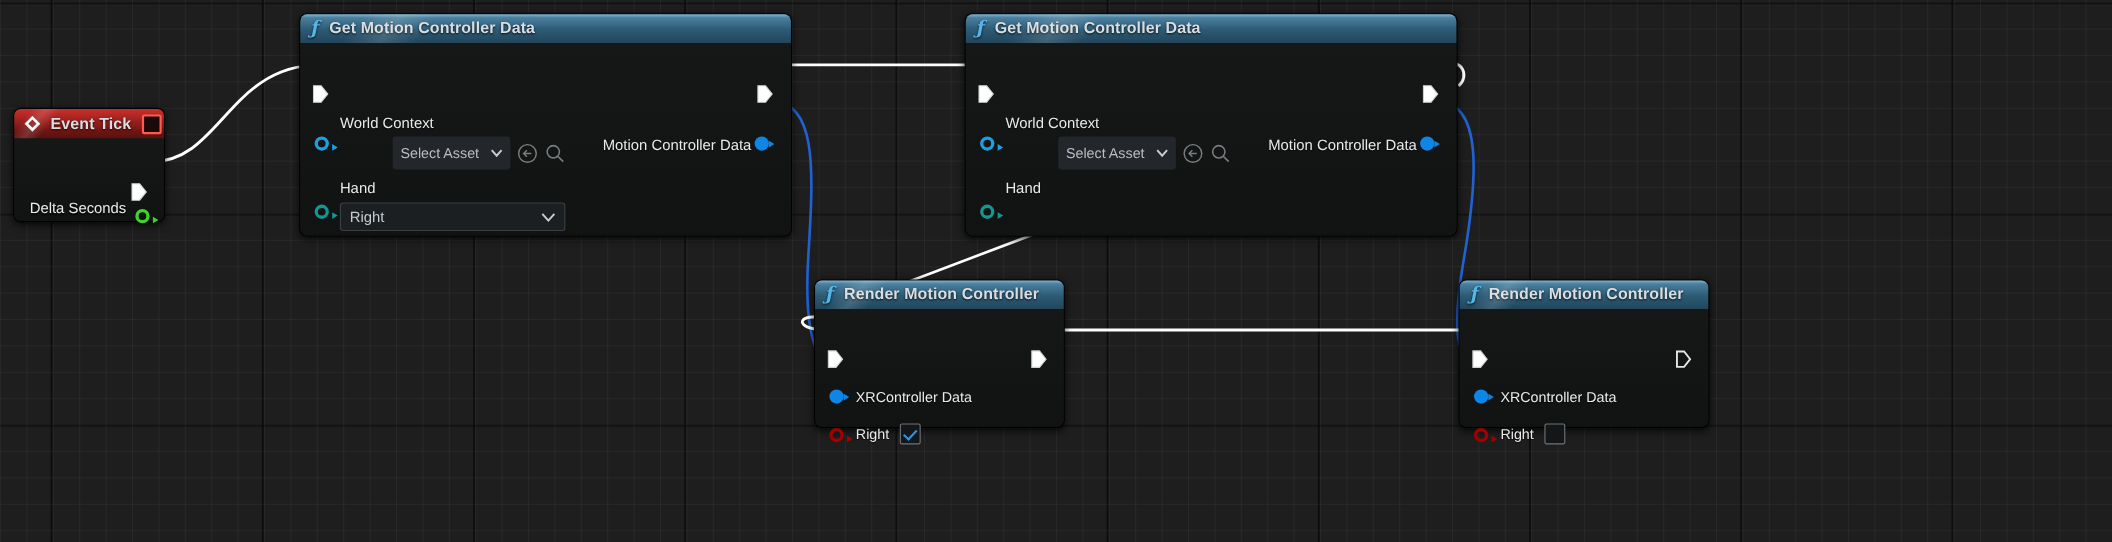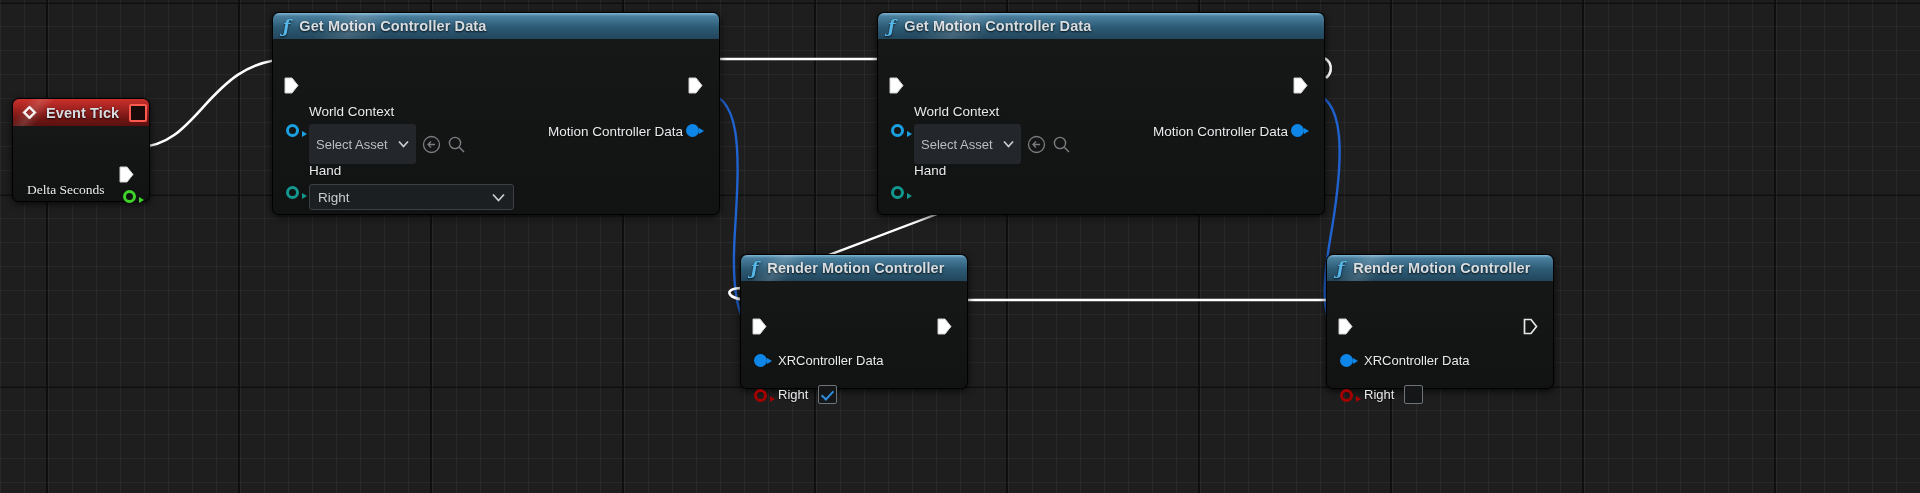--- a/index.html
+++ b/index.html
@@ -166,25 +166,26 @@
     height: 26px;
   }
   .combo .cv { white-space: nowrap; overflow: hidden; }
   .caret {
     margin-left: 10px;
     flex: 0 0 auto;
   }
   .combo-flat {
     background: #23262a;
     border: none;
-    height: 40px;
+    height: 30px;
     border-radius: 3px;
     color: #b9bec2;
     font-size: 13px;
     padding: 0 7px;
+    margin-left: 48px;
   }
 
   .icon-btn {
     width: 19px; height: 19px;
     margin-left: 6px;
     opacity: 0.62;
     flex: 0 0 auto;
   }
 
   
@@ -234,21 +235,21 @@
 
   <div class="node" id="n-event-tick" style="left:12px; top:98px; width:136px;">
     <div class="hdr hdr-event">
       <svg class="evt-diamond" viewBox="0 0 16 16">
         <polygon points="8,1 15,8 8,15 1,8" fill="#ffffff" stroke="#e8e8e8" stroke-width="1"></polygon>
         <polygon points="8,4 12,8 8,12 4,8" fill="#8c1a18"></polygon>
       </svg>
       <span class="hdr-title">Event Tick</span>
       <span class="evt-stop"></span>
     </div>
-    <div class="node-body" style="height:75px;font-family:Liberation Serif, serif;">
+    <div class="node-body" style="height:75px;">
 
       <div class="exec" style="left:106px; top:40px;">
         <svg width="15" height="17" viewBox="0 0 15 17">
           <path d="M1 1 L8 1 L14 8.5 L8 16 L1 16 Z" fill="#ffffff" stroke="#cfcfcf" stroke-width="1"></path>
         </svg>
       </div>
 
       <div class="row" style="position:absolute; left:14px; top:56px;">
         <span class="lbl">Delta Seconds</span>
       </div>

